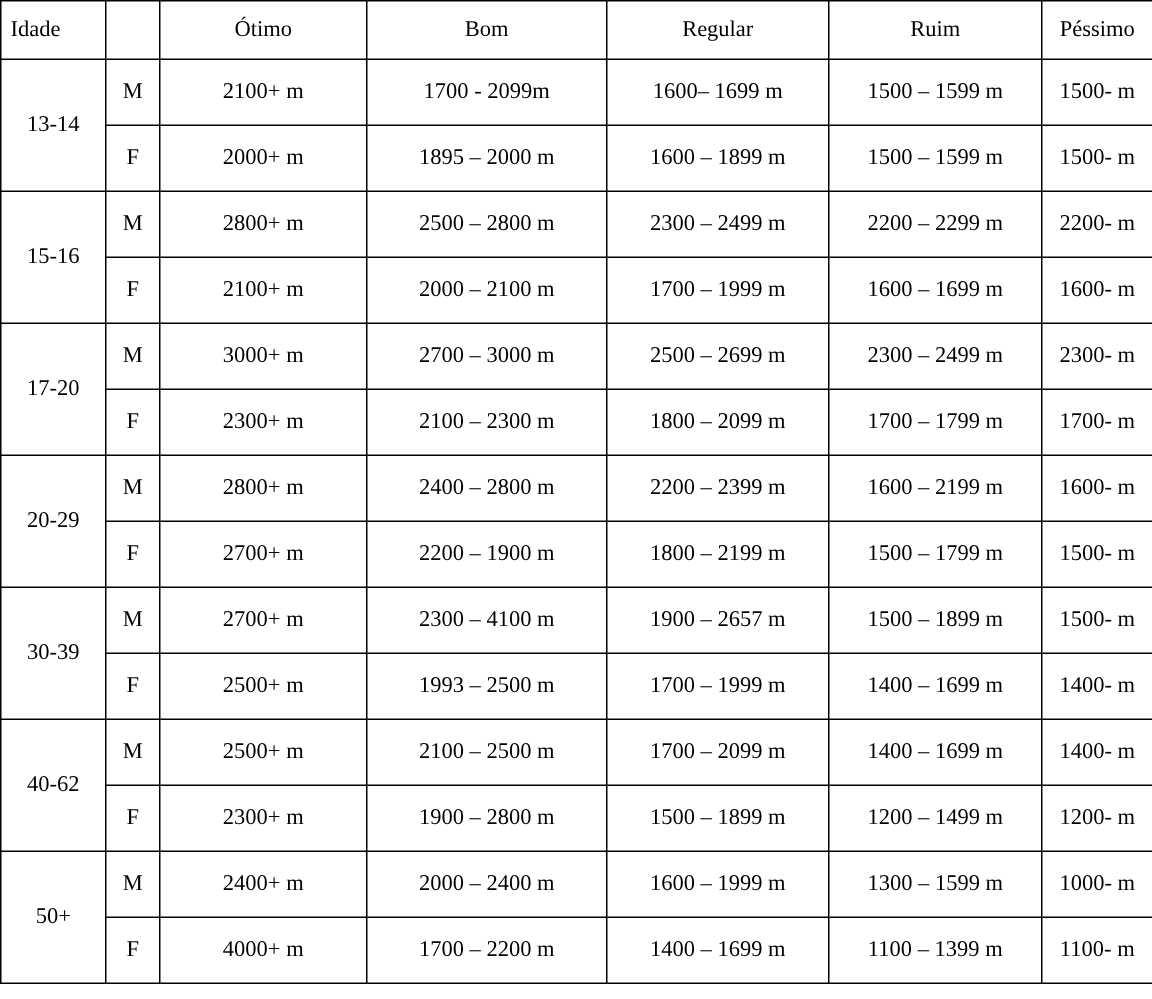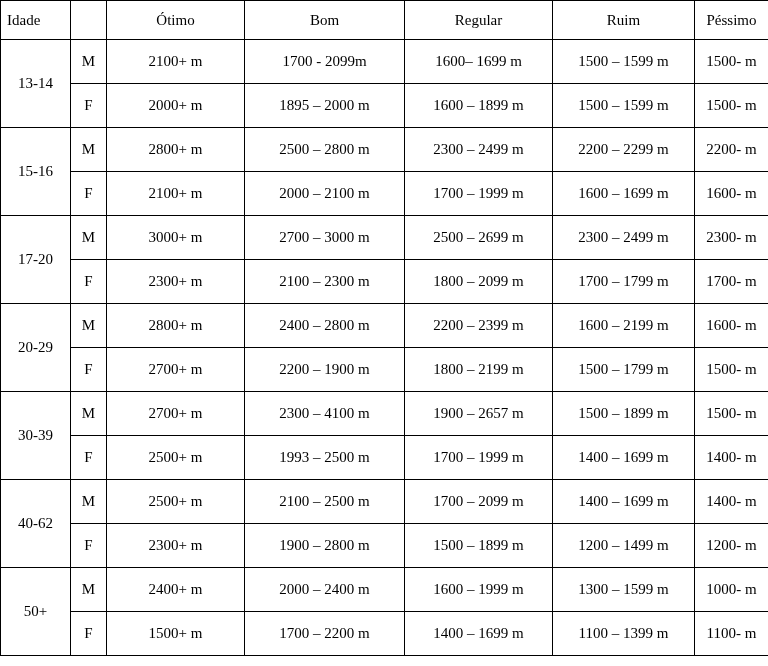--- a/index.html
+++ b/index.html
@@ -199,20 +199,20 @@
       <td class="age-cell" rowspan="2">50+</td>
       <td class="sex-cell">M</td>
       <td class="val-cell">2400+ m</td>
       <td class="val-cell">2000 – 2400 m</td>
       <td class="val-cell">1600 – 1999 m</td>
       <td class="val-cell">1300 – 1599 m</td>
       <td class="val-cell">1000- m</td>
     </tr>
     <tr>
       <td class="sex-cell">F</td>
-      <td class="val-cell">1500+ m</td>
+      <td class="val-cell">4000+ m</td>
       <td class="val-cell">1700 – 2200 m</td>
       <td class="val-cell">1400 – 1699 m</td>
       <td class="val-cell">1100 – 1399 m</td>
       <td class="val-cell">1100- m</td>
     </tr>
   </tbody>
 </table>
 
 </body></html>

